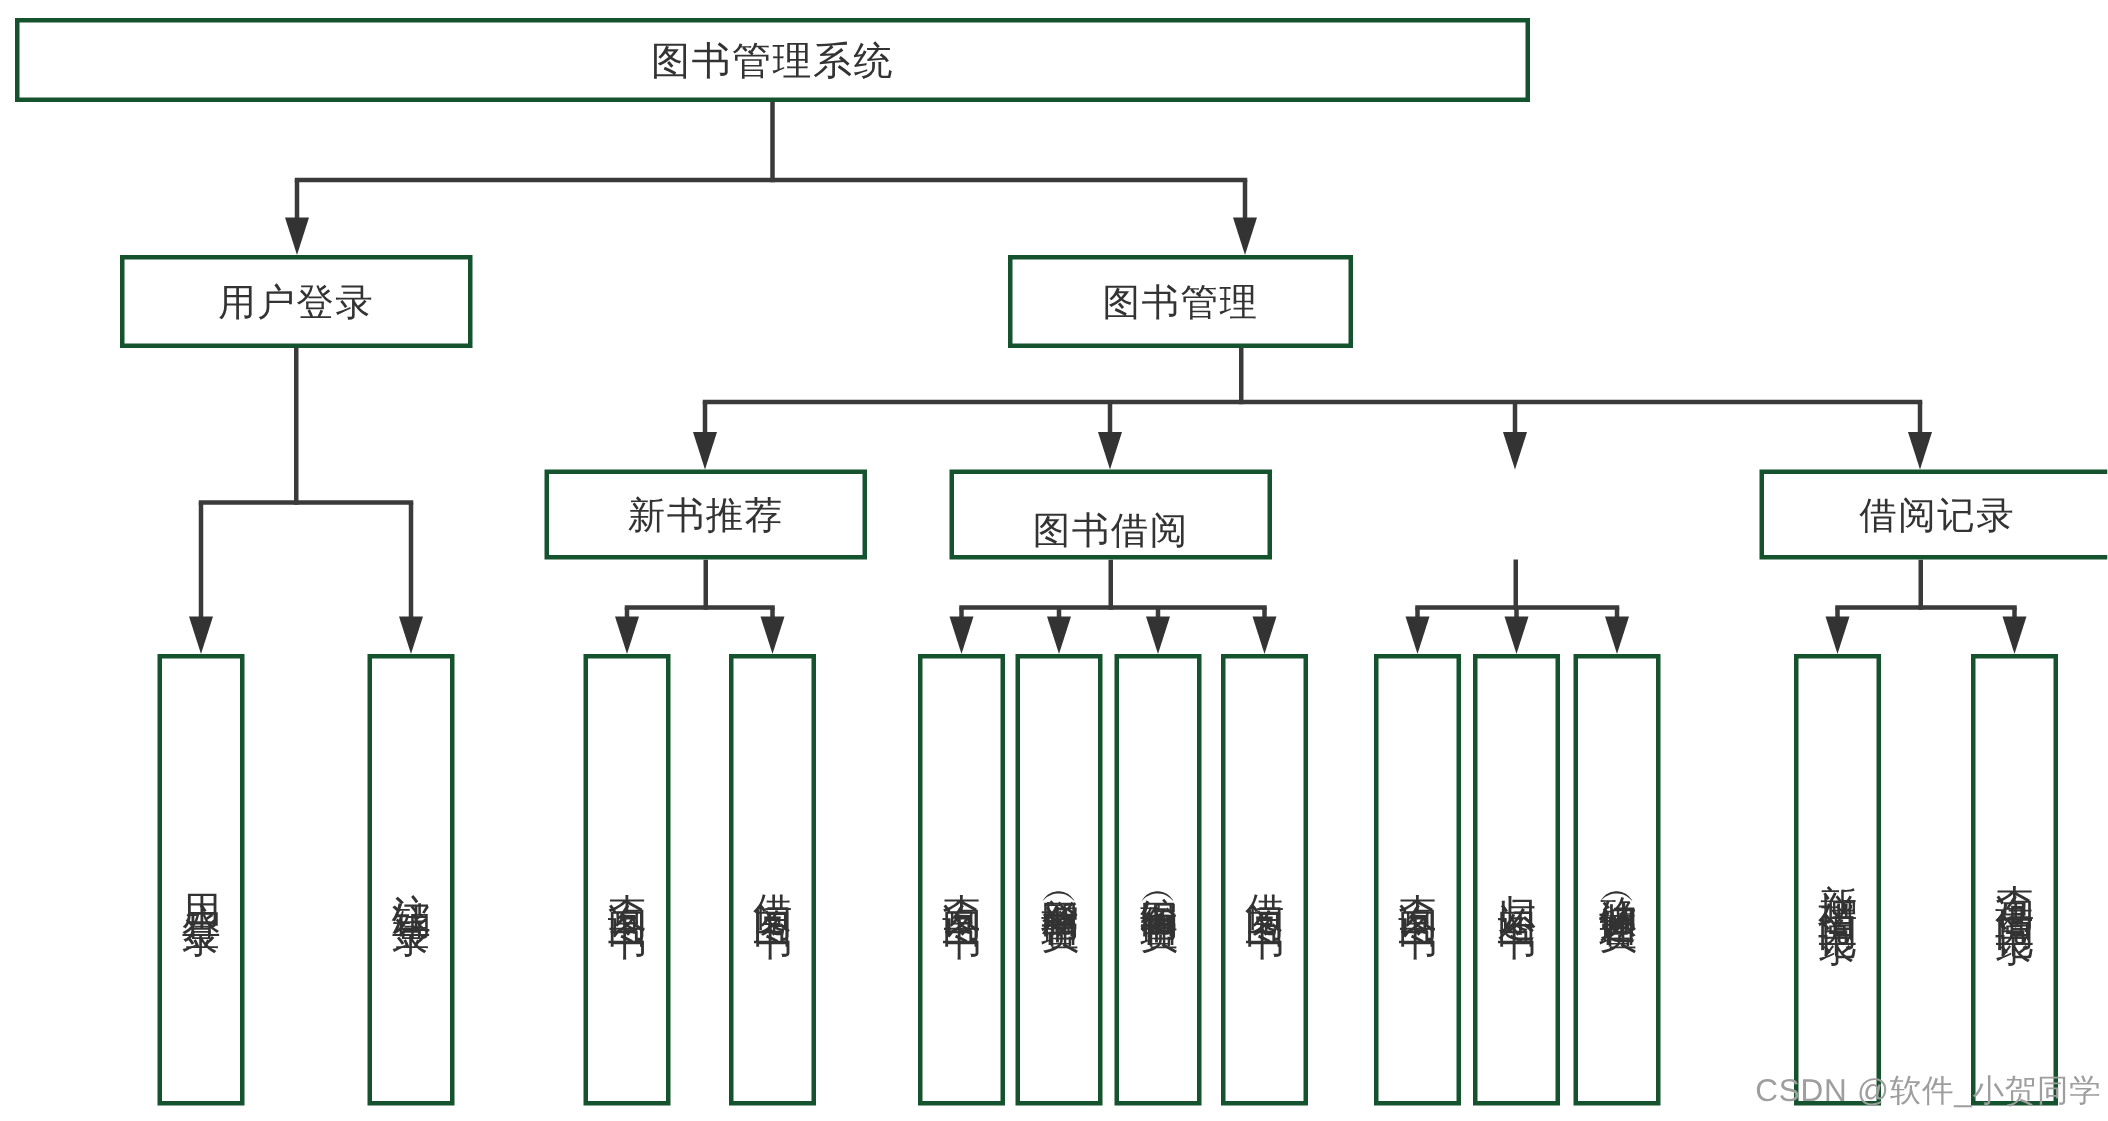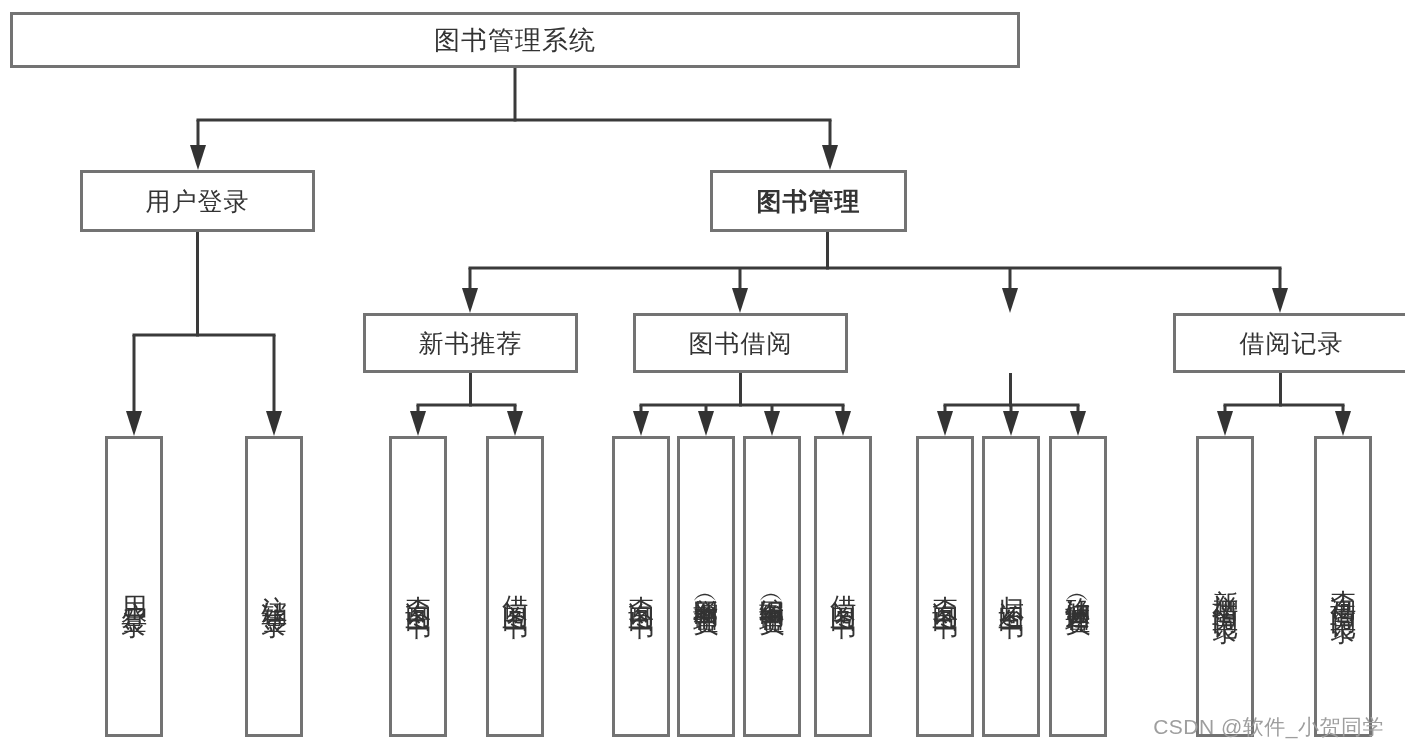--- a/index.html
+++ b/index.html
@@ -26,21 +26,21 @@
     stroke-width: 3;
   }
   svg.connectors polygon {
     fill: #333333;
     stroke: none;
   }
   .box {
     position: absolute;
     box-sizing: border-box;
     background: #ffffff;
-    border: 3px solid #737373;
+    border: 3px solid #14532d;
     display: flex;
     align-items: center;
     justify-content: center;
     color: #333333;
     z-index: 2;
   }
   .hbox span {
     font-size: 25px;
     letter-spacing: 1px;
     white-space: nowrap;
@@ -59,21 +59,21 @@
     font-size: 26px;
     letter-spacing: 6px;
     line-height: 1.05;
   }
   .vtext.tight {
     font-size: 25px;
     letter-spacing: 2px;
   }
   .watermark {
     position: absolute;
-    right: 21px;
+    right: 4px;
     top: 713px;
     font-size: 21px;
     color: #9e9e9e;
     letter-spacing: 0.5px;
     z-index: 5;
     white-space: nowrap;
   }
 </style>
 </head>
 <body>
@@ -156,28 +156,28 @@
     </g>
   </svg>
 
   <div class="box hbox rootbox" style="left:10px; top:12px; width:1010px; height:56px;">
     <span>图书管理系统</span>
   </div>
 
   <div class="box hbox" style="left:80px; top:170px; width:235px; height:62px;">
     <span>用户登录</span>
   </div>
-  <div class="box hbox" style="left:710px; top:170px; width:197px; height:62px;font-weight:bold;">
+  <div class="box hbox" style="left:672px; top:170px; width:230px; height:62px;">
     <span>图书管理</span>
   </div>
 
   <div class="box hbox" style="left:363px; top:313px; width:215px; height:60px;text-align:right;">
     <span>新书推荐</span>
   </div>
-  <div class="box hbox" style="left:633px; top:313px; width:215px; height:60px;">
+  <div class="box hbox" style="left:633px; top:313px; width:215px; height:60px;align-items:flex-end;">
     <span>图书借阅</span>
   </div>
   <div class="box hbox" style="left:1173px; top:313px; width:237px; height:60px;">
     <span>借阅记录</span>
   </div>
 
   <div class="box leaf" style="left:105px;">
     <span class="vtext">用户登录</span>
   </div>
   <div class="box leaf" style="left:245px;">

